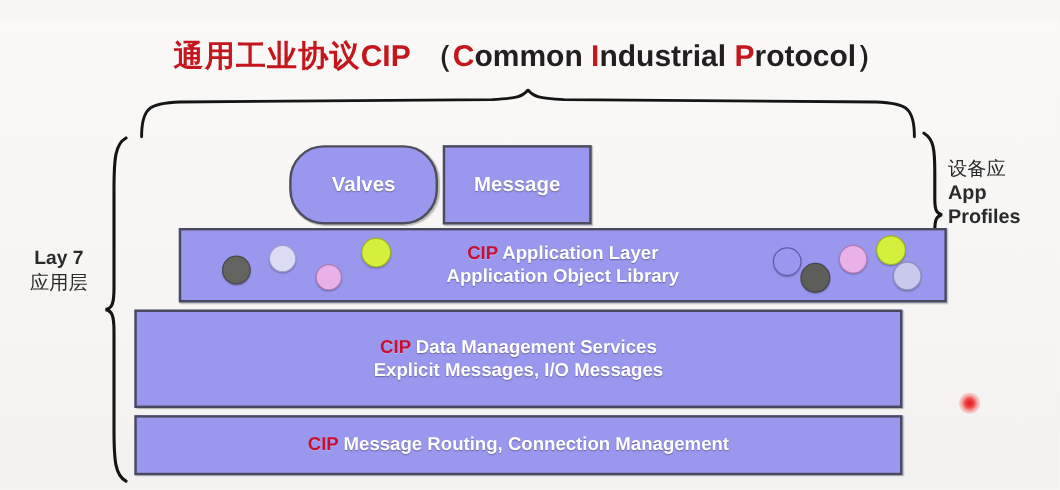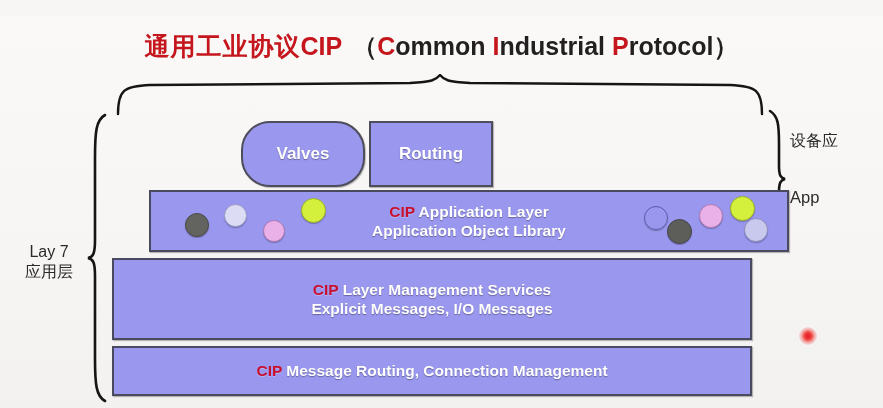--- a/index.html
+++ b/index.html
@@ -124,21 +124,21 @@
     box-shadow: 0 1px 1px rgba(40,40,70,0.35);
   }
 
   
   .side-label {
     position: absolute;
     color: #2a2a2a;
     font-size: 16px;
     line-height: 1.22;
   }
-  .side-label .bold { font-weight: normal; margin-top: 36px; }
+  .side-label .bold { font-weight: bold; }
   .side-label .cn {
     font-family: "DejaVu Sans", "Liberation Sans", sans-serif;
     font-size: 16px;
   }
   #left-label {
     left: 10px;
     top: 190px;
     width: 78px;
     text-align: center;
   }
@@ -187,21 +187,21 @@
     <svg width="22" height="142" viewBox="0 0 22 142">
       <path d="M4 3 C12 8 13 16 13 36 L13 58 C13 68 15 70 19 71 C15 72 13 74 13 84 L13 106 C13 126 12 134 4 139" fill="none" stroke="#151515" stroke-width="2.6" stroke-linecap="round"></path>
     </svg>
   </div>
 
   <div class="profile-row">
     <div class="pbox pbox-1">
       <span>Valves</span>
     </div>
     <div class="pbox pbox-2">
-      <span>Routing</span>
+      <span>Message</span>
     </div>
   </div>
 
   <div class="band band-app">
     <div id="dots-layer">
         <div class="dot" style="left: 34px; top: 21px; width: 24px; height: 24px; background: rgb(99, 99, 95); border: 1.5px solid rgb(74, 74, 70); box-sizing: border-box;"></div>
         <div class="dot" style="left: 73px; top: 12px; width: 23px; height: 23px; background: rgb(220, 220, 244); border: 1.5px solid rgb(159, 159, 201); box-sizing: border-box;"></div>
         <div class="dot" style="left: 112px; top: 28px; width: 22px; height: 22px; background: rgb(234, 177, 232); border: 1.5px solid rgb(176, 123, 181); box-sizing: border-box;"></div>
         <div class="dot" style="left: 150px; top: 6px; width: 25px; height: 25px; background: rgb(212, 240, 60); border: 1.5px solid rgb(155, 179, 43); box-sizing: border-box;"></div>
         <div class="dot" style="left: 493px; top: 14px; width: 24px; height: 24px; background: rgba(154, 151, 239, 0); border: 1.5px solid rgb(93, 91, 168); box-sizing: border-box;"></div>
@@ -211,36 +211,37 @@
         <div class="dot" style="left: 593px; top: 26px; width: 24px; height: 24px; background: rgb(201, 201, 238); border: 1.5px solid rgb(143, 143, 190); box-sizing: border-box;"></div>
       </div>
     <div class="band-text">
       <span class="cipred">CIP</span><span> Application Layer</span><br>
       <span>Application Object Library</span>
     </div>
   </div>
 
   <div class="band band-data">
     <div class="band-text">
-      <span class="cipred">CIP</span><span> Layer Management Services</span><br>
+      <span class="cipred">CIP</span><span> Data Management Services</span><br>
       <span>Explicit Messages, I/O Messages</span>
     </div>
   </div>
 
   <div class="band band-msg">
     <div class="band-text">
       <span class="cipred">CIP</span><span> Message Routing, Connection Management</span>
     </div>
   </div>
 
   <div class="side-label" id="left-label">
     <div class="bold">Lay 7</div>
     <div class="cn">应用层</div>
   </div>
 
   <div class="side-label" id="right-label">
     <span class="cn">设备应</span>
     <span class="bold">App</span>
+    <span class="bold">Profiles</span>
   </div>
 
   <div class="laser"></div>
 
 </div>
 
 </body></html>

